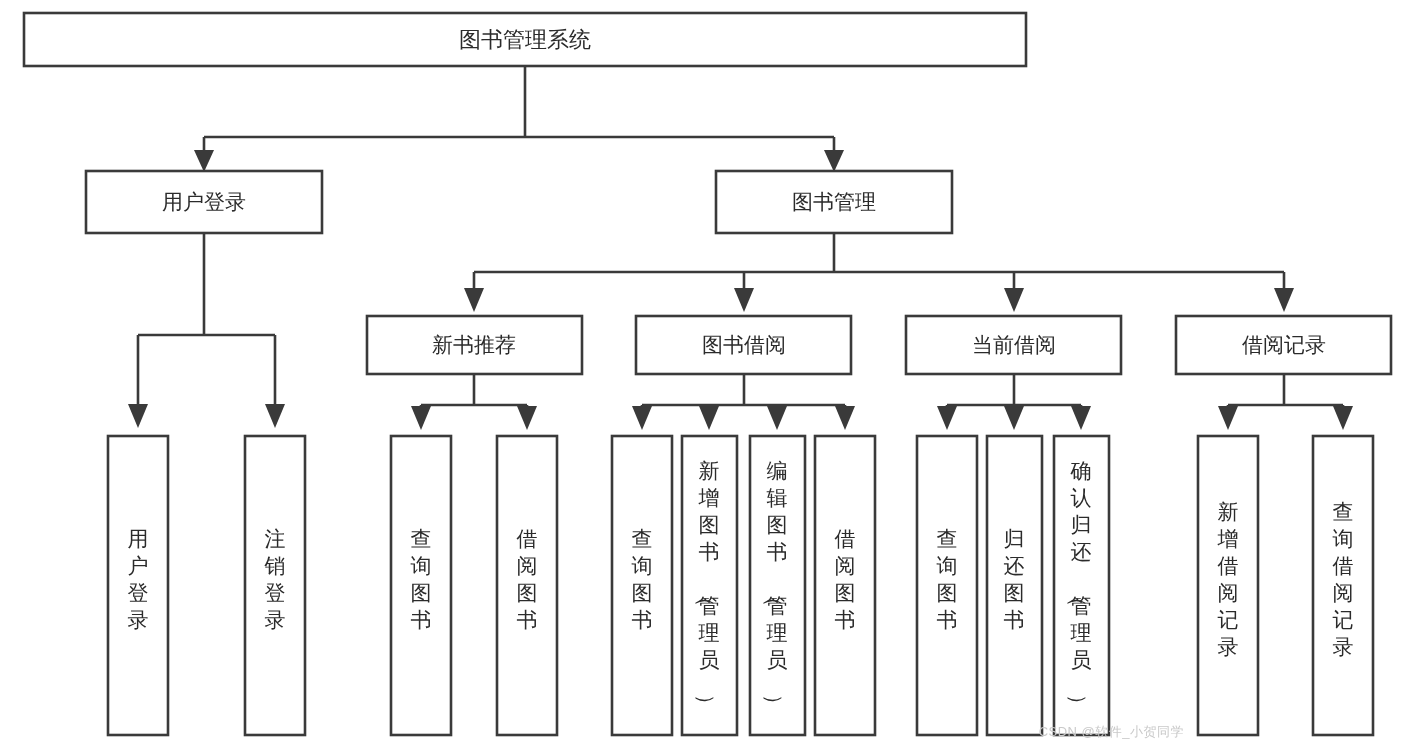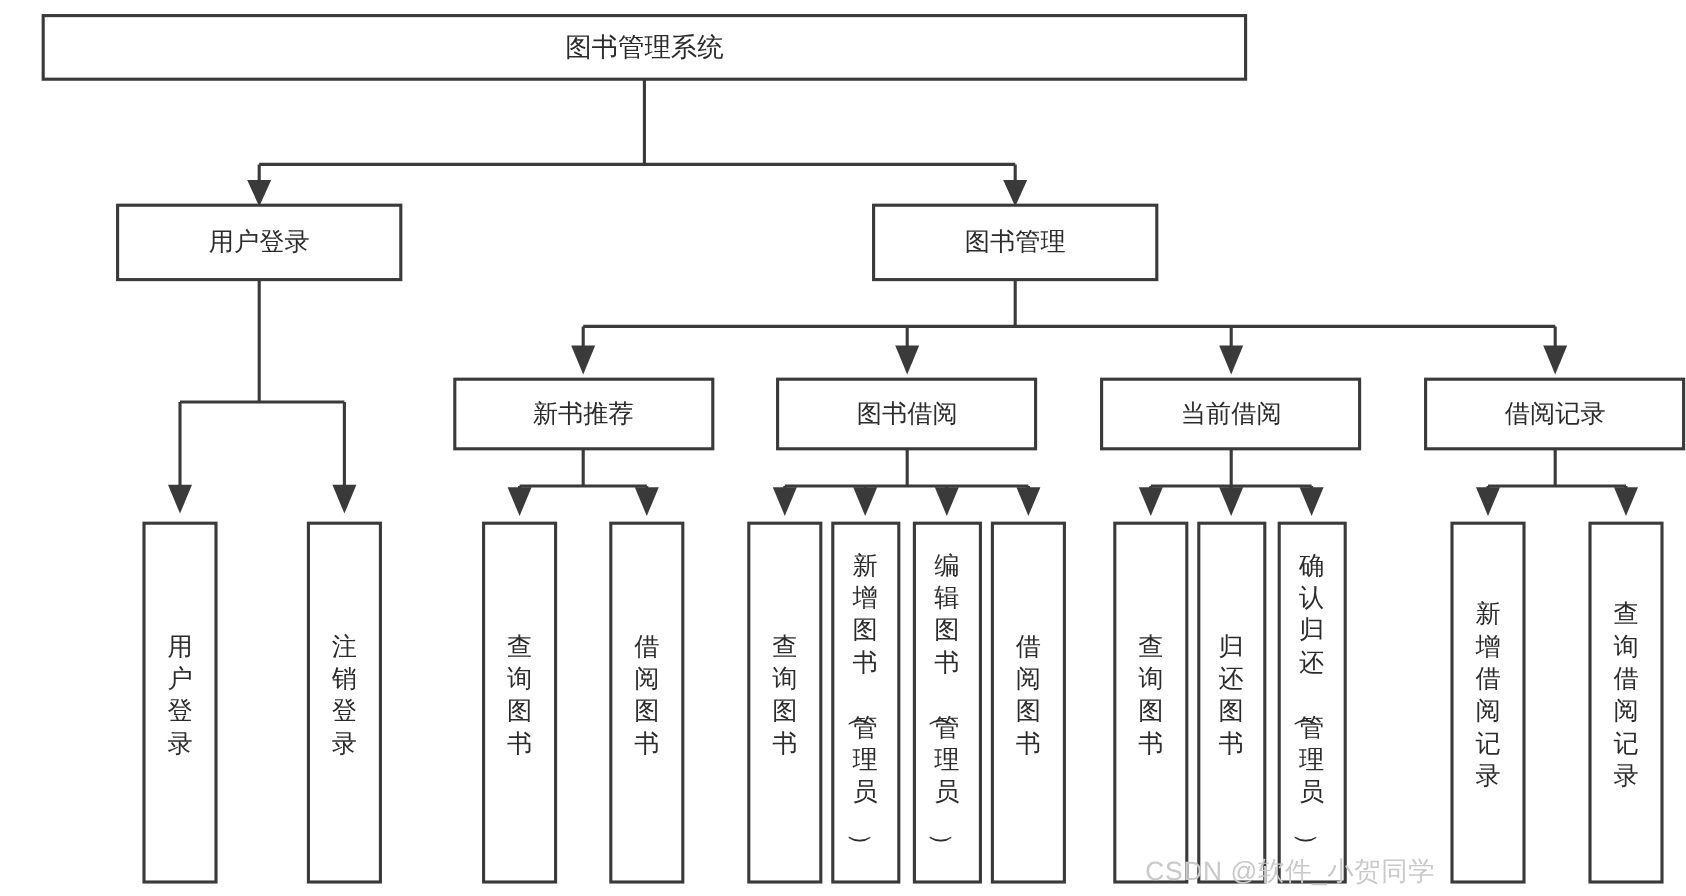--- a/index.html
+++ b/index.html
@@ -9,21 +9,21 @@
   }
   body {
     width: 1405px;
     height: 747px;
     overflow: hidden;
     font-family: "Liberation Sans", "DejaVu Sans", sans-serif;
     position: relative;
   }
   #diagram-root {
     position: absolute;
-    left: 16px;
+    left: 4px;
     top: 0;
     width: 1188px;
     height: 747px;
   }
   svg.diagram {
     display: block;
     width: 1405px;
     height: 747px;
   }
   .node-box {
@@ -55,21 +55,21 @@
   }
   .arrow-head {
     fill: #3a3a3a;
     stroke: none;
   }
   .watermark {
     position: absolute;
     right: 8px;
     bottom: 6px;
     font-family: "Liberation Sans", "DejaVu Sans", sans-serif;
-    font-size: 22px;
+    font-size: 13px;
     color: #c9c9c9;
     letter-spacing: 0.5px;
     white-space: nowrap;
     user-select: none;
   }
 </style>
 </head>
 <body>
 
 <div id="diagram-root">

